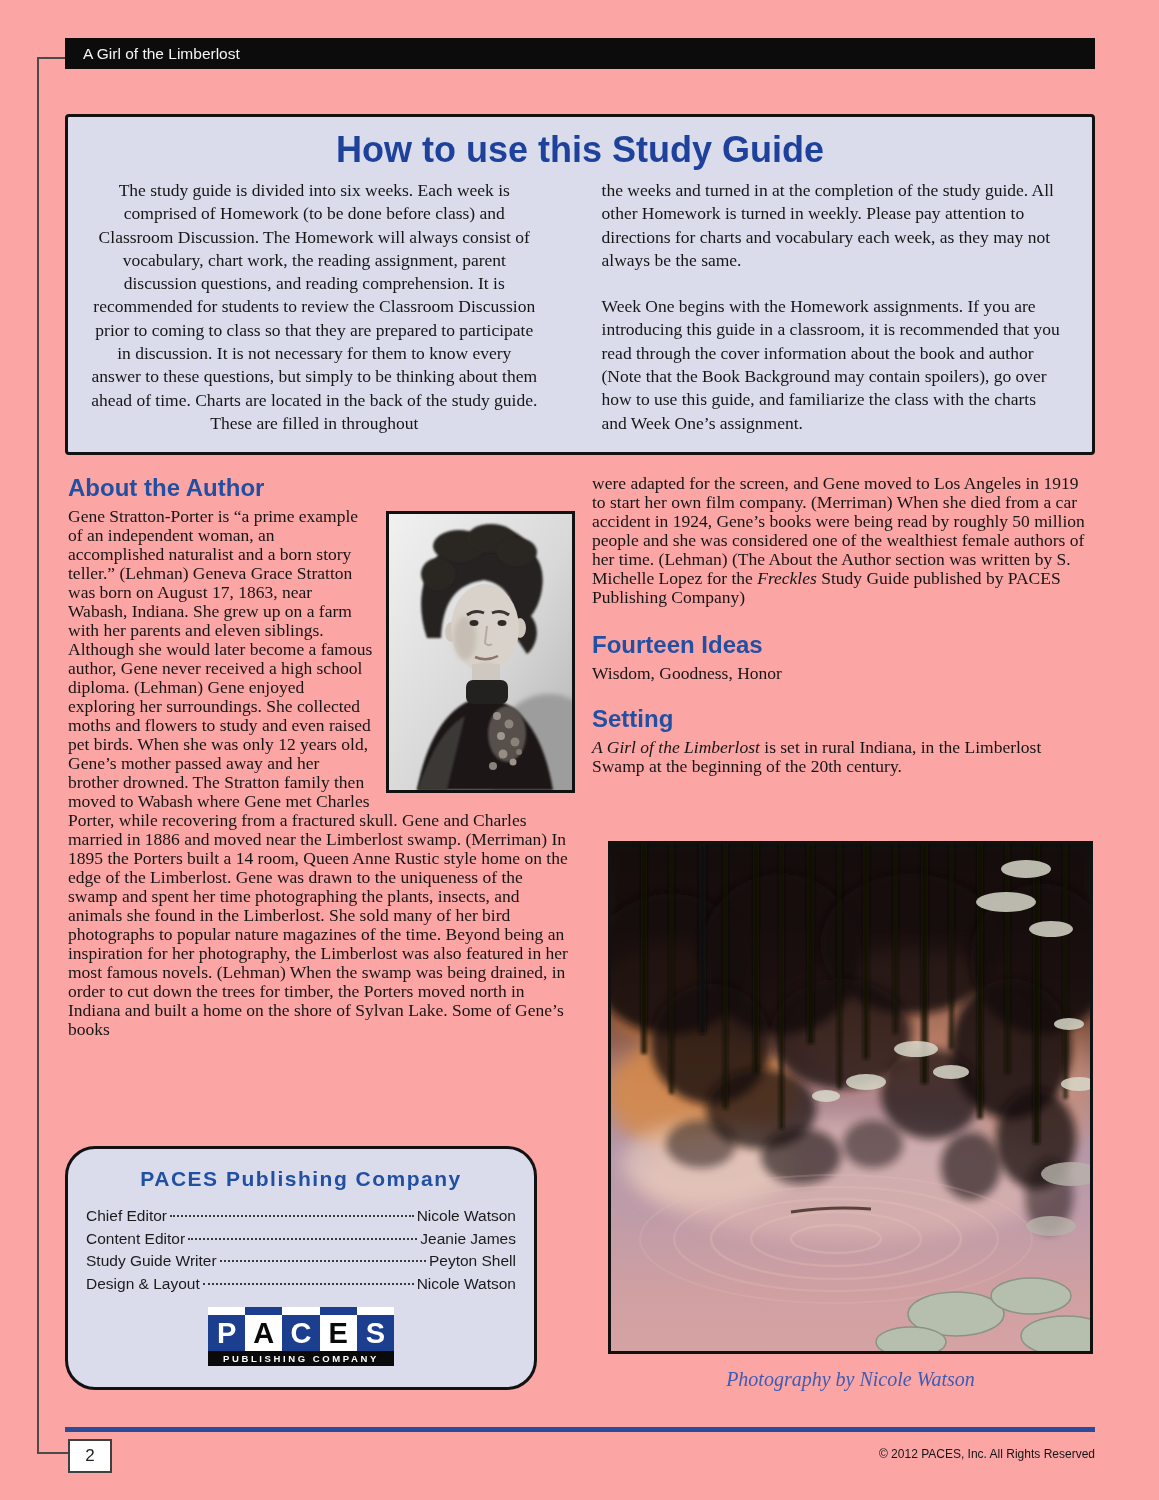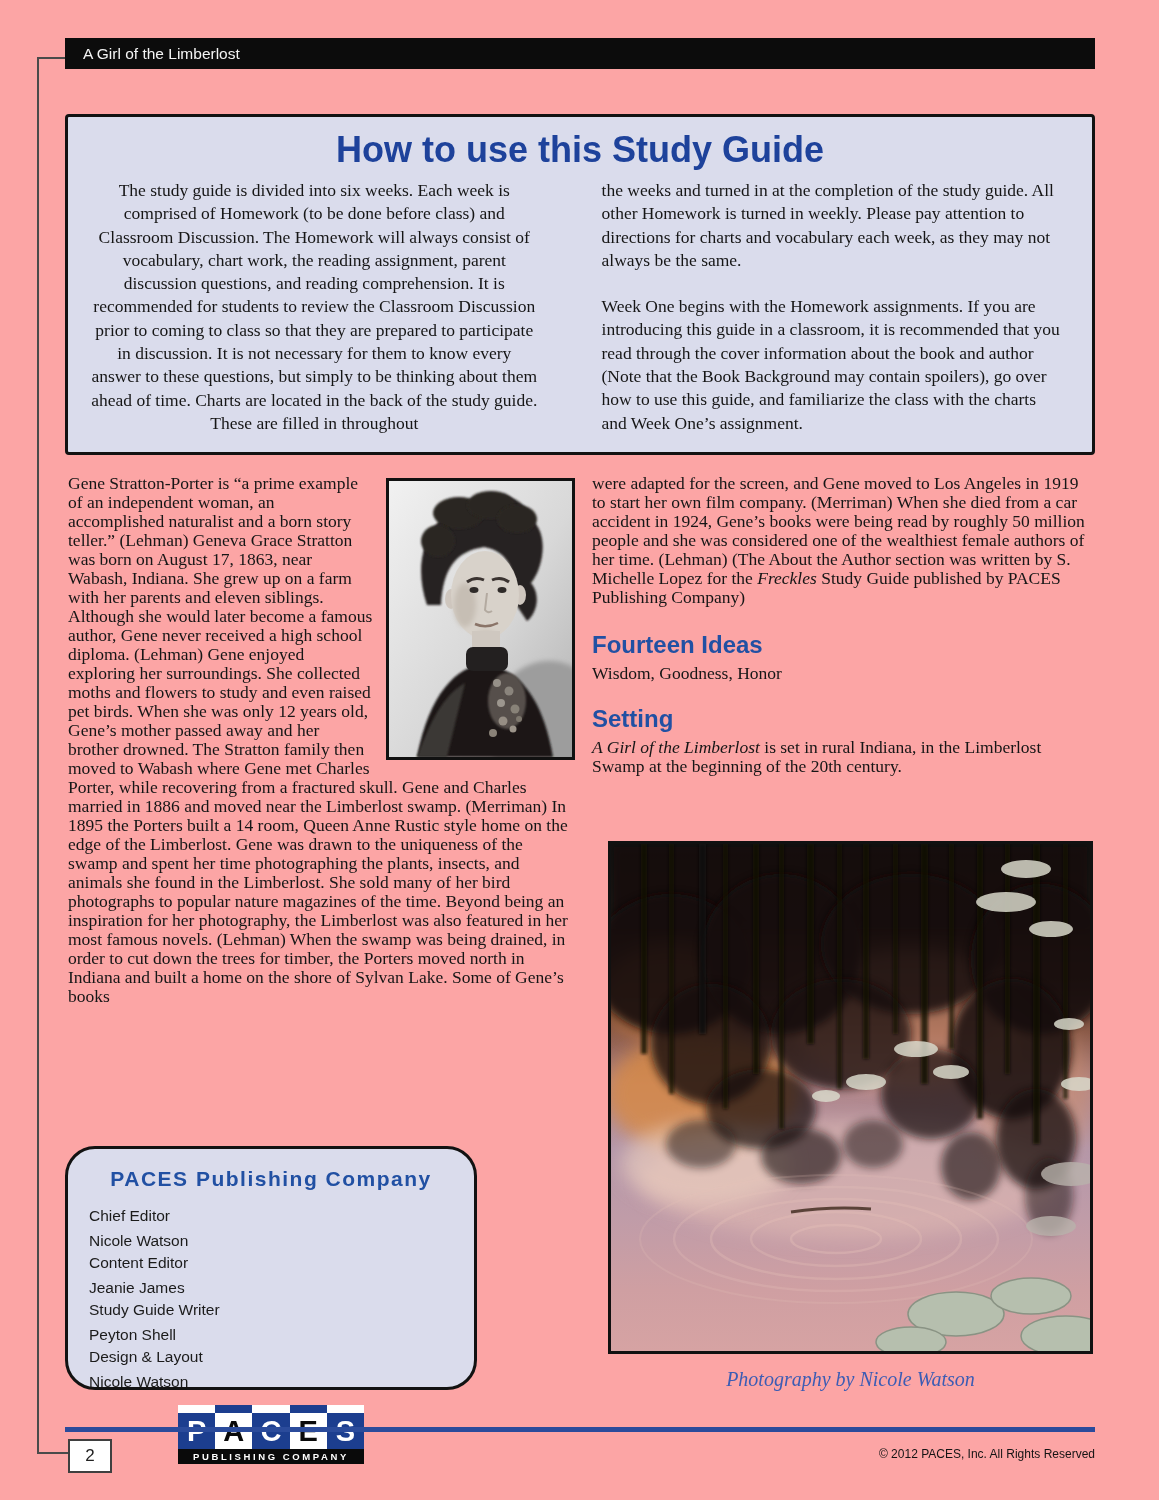--- a/index.html
+++ b/index.html
@@ -42,26 +42,26 @@
   .h-gap1{margin-top:24px;}
   .h-gap2{margin-top:22px;}
 
   
   .swamp-wrap{left:608px;top:841px;width:479px;height:507px;border:3px solid #111;background:#a98;}
   .swamp-wrap svg{display:block;width:100%;height:100%;}
   .photo-caption{left:608px;top:1368px;width:485px;text-align:center;font-style:italic;
                  font-size:20px;color:#3c5cb4;}
 
   
-  .paces-box{left:65px;top:1146px;width:412px;height:244px;background:#dadcec;border:3px solid #121212;
+  .paces-box{left:65px;top:1146px;width:472px;height:244px;background:#dadcec;border:3px solid #121212;
              border-radius:30px;box-sizing:border-box;padding:16px 18px 0 18px;}
   .paces-title{text-align:center;font-family:"Liberation Sans",sans-serif;font-weight:bold;
                font-size:21px;color:#2150a3;letter-spacing:1.5px;margin:2px 0 14px 0;}
   .credits{font-family:"Liberation Sans",sans-serif;font-size:15.5px;color:#1b1b1b;}
-  .credit-row{display:flex;align-items:baseline;line-height:22.5px;flex-direction:column;}
+  .credit-row{display:flex;align-items:baseline;line-height:22.5px;}
   .credit-dots{flex:1;border-bottom:2px dotted #3a3a3a;margin:0 3px;transform:translateY(-4px);}
 
   
   .logo{width:186px;margin:12px auto 0 auto;font-family:"Liberation Sans",sans-serif;}
   .logo-strip{display:flex;height:8px;}
   .logo-strip div{width:37.2px;height:8px;}
   .logo-row{display:flex;}
   .logo-cell{width:37.2px;height:36px;display:flex;align-items:center;justify-content:center;
              font-weight:bold;font-size:29px;line-height:36px;}
   .bg-blue{background:#1c3e8f;}
@@ -97,20 +97,21 @@
         <p>The study guide is divided into six weeks. Each week is comprised of Homework (to be done before class) and Classroom Discussion. The Homework will always consist of vocabulary, chart work, the reading assignment, parent discussion questions, and reading comprehension. It is recommended for students to review the Classroom Discussion prior to coming to class so that they are prepared to participate in discussion. It is not necessary for them to know every answer to these questions, but simply to be thinking about them ahead of time. Charts are located in the back of the study guide. These are filled in throughout</p>
       </div>
       <div class="guide-col c2">
         <p>the weeks and turned in at the completion of the study guide. All other Homework is turned in weekly. Please pay attention to directions for charts and vocabulary each week, as they may not always be the same.</p>
         <p>Week One begins with the Homework assignments. If you are introducing this guide in a classroom, it is recommended that you read through the cover information about the book and author (Note that the Book Background may contain spoilers), go over how to use this guide, and familiarize the class with the charts and Week One’s assignment.</p>
       </div>
     </div>
   </div>
 
   <div class="abs main-left">
+    <h2 class="sec-h">About the Author</h2>
     <div class="portrait-wrap">
       <svg viewBox="0 0 183 276">
         <defs>
           <linearGradient id="pbg" x1="0" y1="0" x2="1" y2="1">
             <stop offset="0" stop-color="#f1f1f1"></stop>
               <stop offset="0.55" stop-color="#d8d8d8"></stop>
               <stop offset="1" stop-color="#b2b2b2"></stop>
           </linearGradient>
           <filter id="sb1" x="-30%" y="-30%" width="160%" height="160%">
               <feGaussianBlur stdDeviation="2.4"></feGaussianBlur>

